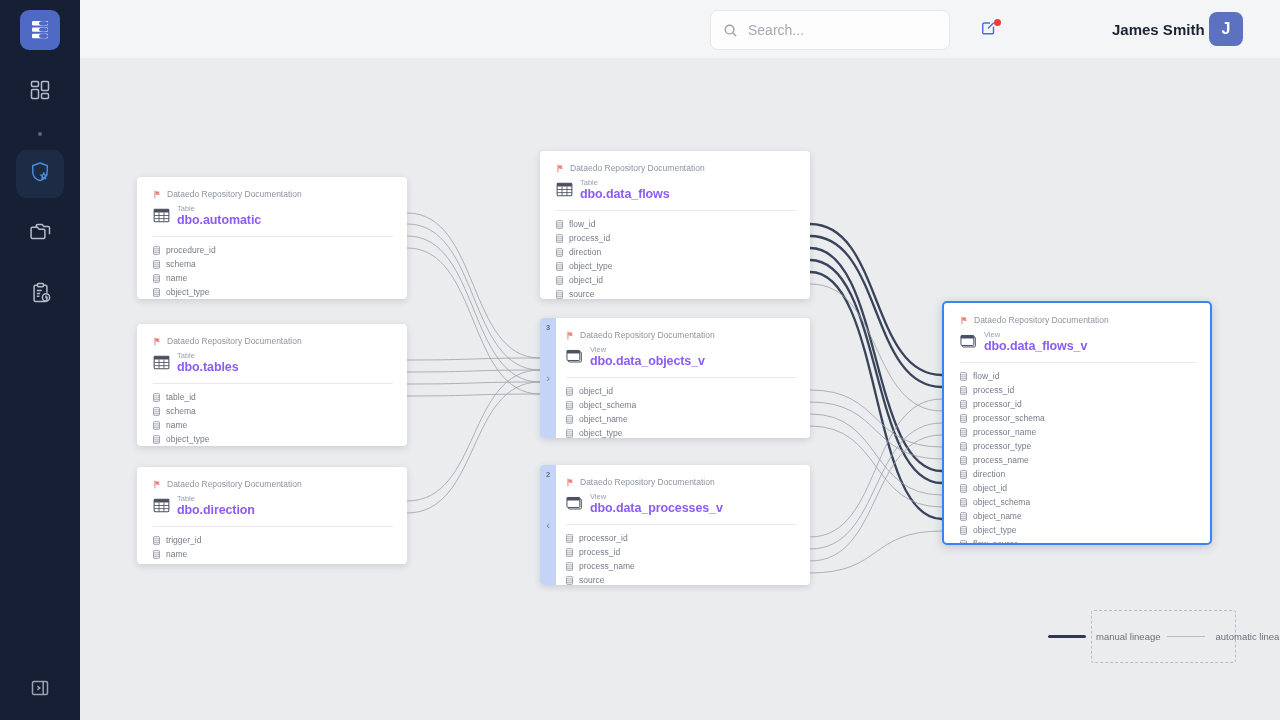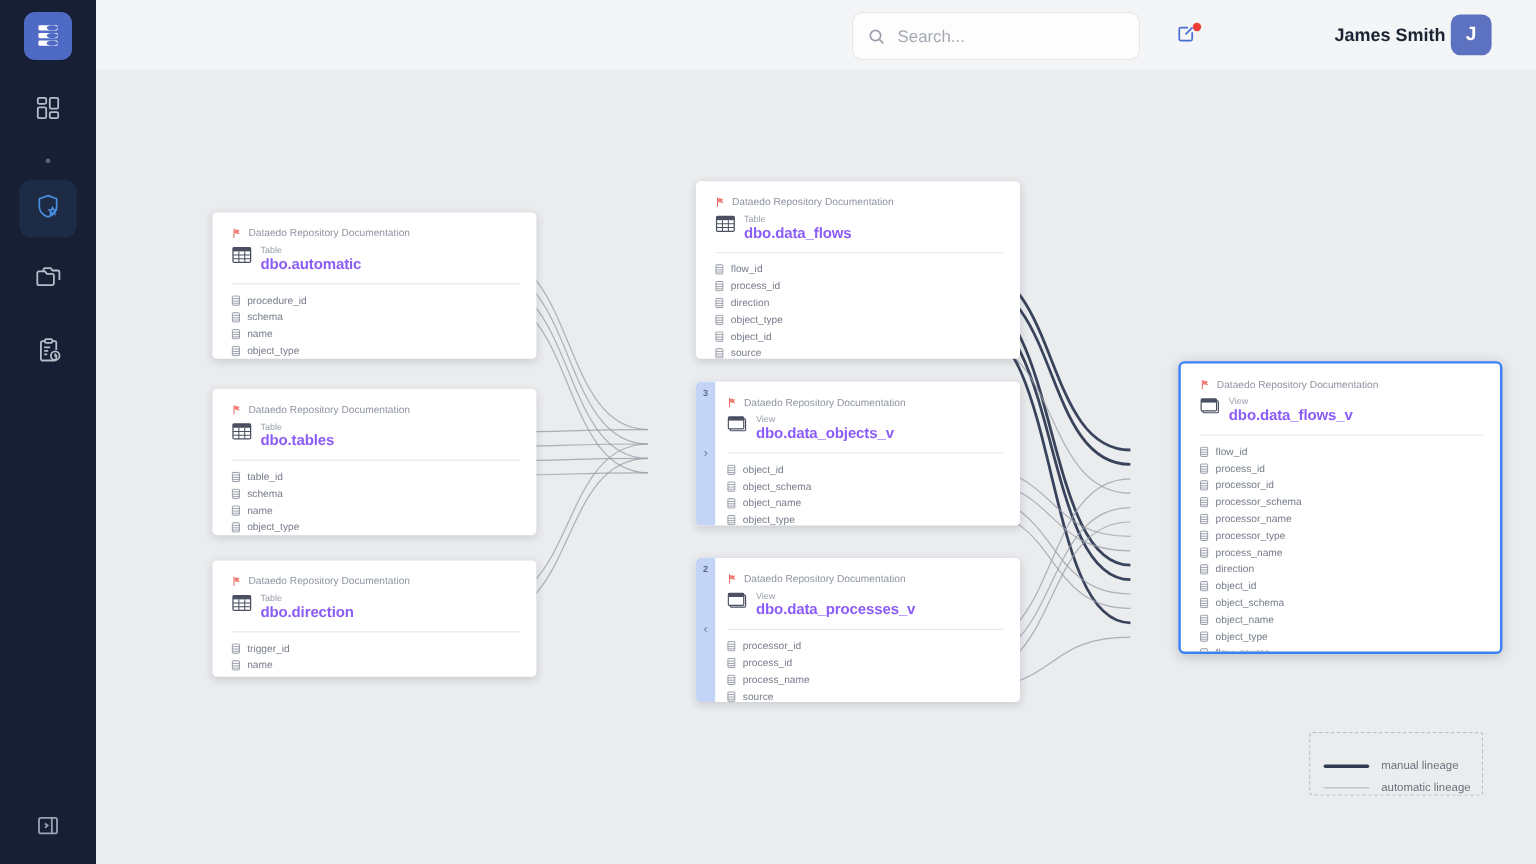--- a/index.html
+++ b/index.html
@@ -74,33 +74,32 @@
     position: absolute; left: 80px; top: 58px; width: 1200px; height: 662px;
     background: #ebecee; overflow: hidden;
   }
   #edges { position: absolute; left: 0; top: 0; width: 1200px; height: 662px; }
 
   
   .node {
     position: absolute; background: #ffffff; border-radius: 4px;
     box-shadow: 0 2px 7px rgba(36,44,61,.16);
     overflow: hidden;
-    margin-left: 40px;
   }
   .node.selected {
     border: 2px solid #3b82f6; border-radius: 5px;
     box-shadow: 0 2px 10px rgba(36,44,61,.22);
   }
   .node-inner { padding: 12px 14px 12px 16px; }
   .node.has-tab .node-inner { padding-left: 26px; }
   .src-line {
     display: flex; align-items: center; gap: 5px;
     font-size: 8.5px; color: #8e94a0; white-space: nowrap;
   }
-  .title-row { display: flex; align-items: flex-start; gap: 7px; margin-top: 5px; }
+  .title-row { display: flex; align-items: center; gap: 7px; margin-top: 5px; }
   .type-label { font-size: 7.5px; color: #9aa0ab; line-height: 9px; }
   .node-title {
     font-size: 12.5px; font-weight: bold; color: #8b5cf6; line-height: 14px;
     letter-spacing: -.1px; white-space: nowrap;
   }
   .divider { height: 1px; background: #e8e9ed; margin: 9px 0 8px 0; }
   .col-row { display: flex; align-items: center; gap: 6px; margin-bottom: 4px; }
   .col-name { font-size: 8.5px; color: #757c89; white-space: nowrap; }
   .side-tab {
     position: absolute; left: 0; top: 0; bottom: 0; width: 16px;
@@ -112,21 +111,21 @@
   }
   .side-tab .chev {
     position: absolute; top: 50%; transform: translateY(-50%);
     color: #6e84ab; font-size: 11px; line-height: 1;
   }
 
   
   #legend {
     position: absolute; left: 1011px; top: 552px; width: 145px; height: 53px;
     border: 1px dashed #b9bdc6; border-radius: 3px; background: rgba(235,236,238,.5);
-    display: flex; flex-direction: column; justify-content: flex-end; gap: 7px;
+    display: flex; justify-content: center; gap: 7px;
     padding-left: 11px;
   }
   .legend-row { display: flex; align-items: center; gap: 10px; }
   .legend-row .swatch-manual { width: 38px; height: 3px; background: #2f3a52; border-radius: 2px; }
   .legend-row .swatch-auto { width: 38px; height: 1px; background: #b7bbc3; }
   .legend-row .lbl { font-size: 9.5px; color: #6a707c; white-space: nowrap; }
 </style>
 </head>
 <body>
 

